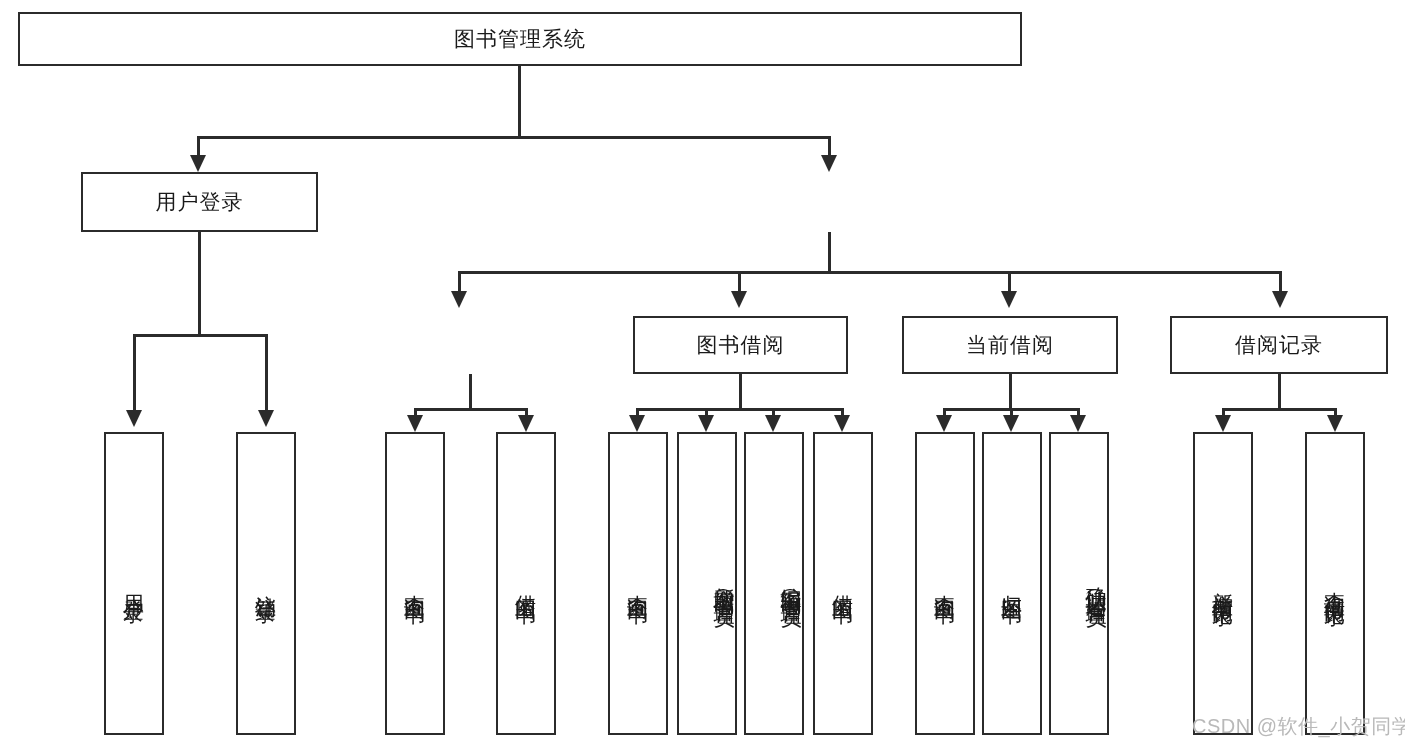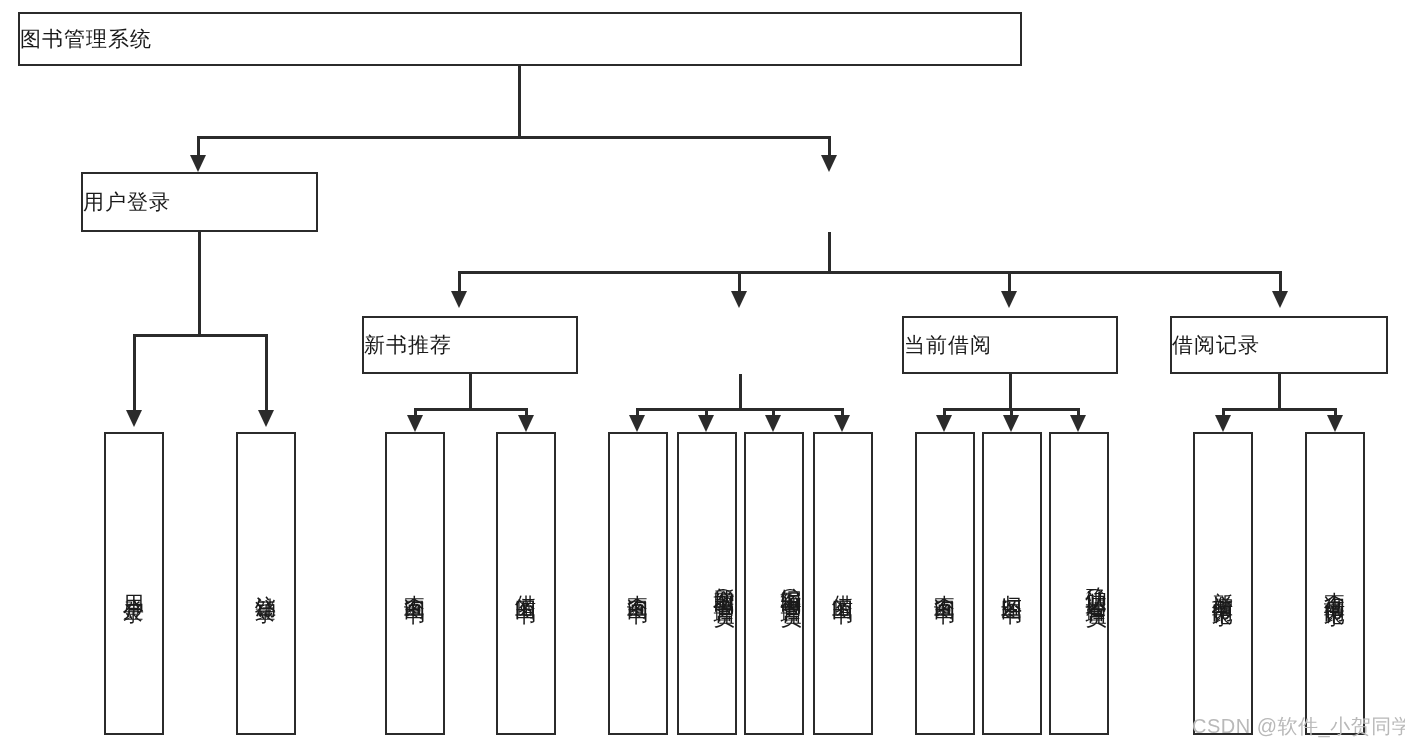--- a/index.html
+++ b/index.html
@@ -17,20 +17,21 @@
     background: #ffffff;
     overflow: hidden;
   }
   .node {
     position: absolute;
     box-sizing: border-box;
     border: 2px solid #2b2b2b;
     background: #ffffff;
     display: flex;
     align-items: center;
+    justify-content: center;
     color: #1a1a1a;
   }
   .node.horiz {
     writing-mode: horizontal-tb;
     font-size: 21px;
     letter-spacing: 1px;
   }
   .node.vert {
     writing-mode: vertical-rl;
     text-orientation: upright;
@@ -101,22 +102,22 @@
 
   <div class="edge v" style="left:458px; top:271px; width:3px; height:26px;"></div>
   <div class="arrow" style="left:451px; top:291px;"></div>
   <div class="edge v" style="left:738px; top:271px; width:3px; height:26px;"></div>
   <div class="arrow" style="left:731px; top:291px;"></div>
   <div class="edge v" style="left:1008px; top:271px; width:3px; height:26px;"></div>
   <div class="arrow" style="left:1001px; top:291px;"></div>
   <div class="edge v" style="left:1279px; top:271px; width:3px; height:26px;"></div>
   <div class="arrow" style="left:1272px; top:291px;"></div>
 
-  <div class="node horiz" style="left:362px; top:316px; width:216px; height:58px;">
-    <span>新书推荐</span>
+  <div class="node horiz" style="left:633px; top:316px; width:215px; height:58px;">
+    <span>图书借阅</span>
   </div>
   <div class="node horiz" style="left:1170px; top:316px; width:218px; height:58px;">
     <span>借阅记录</span>
   </div>
   <div class="node horiz" style="left:902px; top:316px; width:216px; height:58px;">
     <span>当前借阅</span>
   </div>
 
   <div class="edge v" style="left:469px; top:374px; width:3px; height:36px;"></div>
   <div class="edge h" style="left:414px; top:408px; width:114px; height:3px;"></div>

